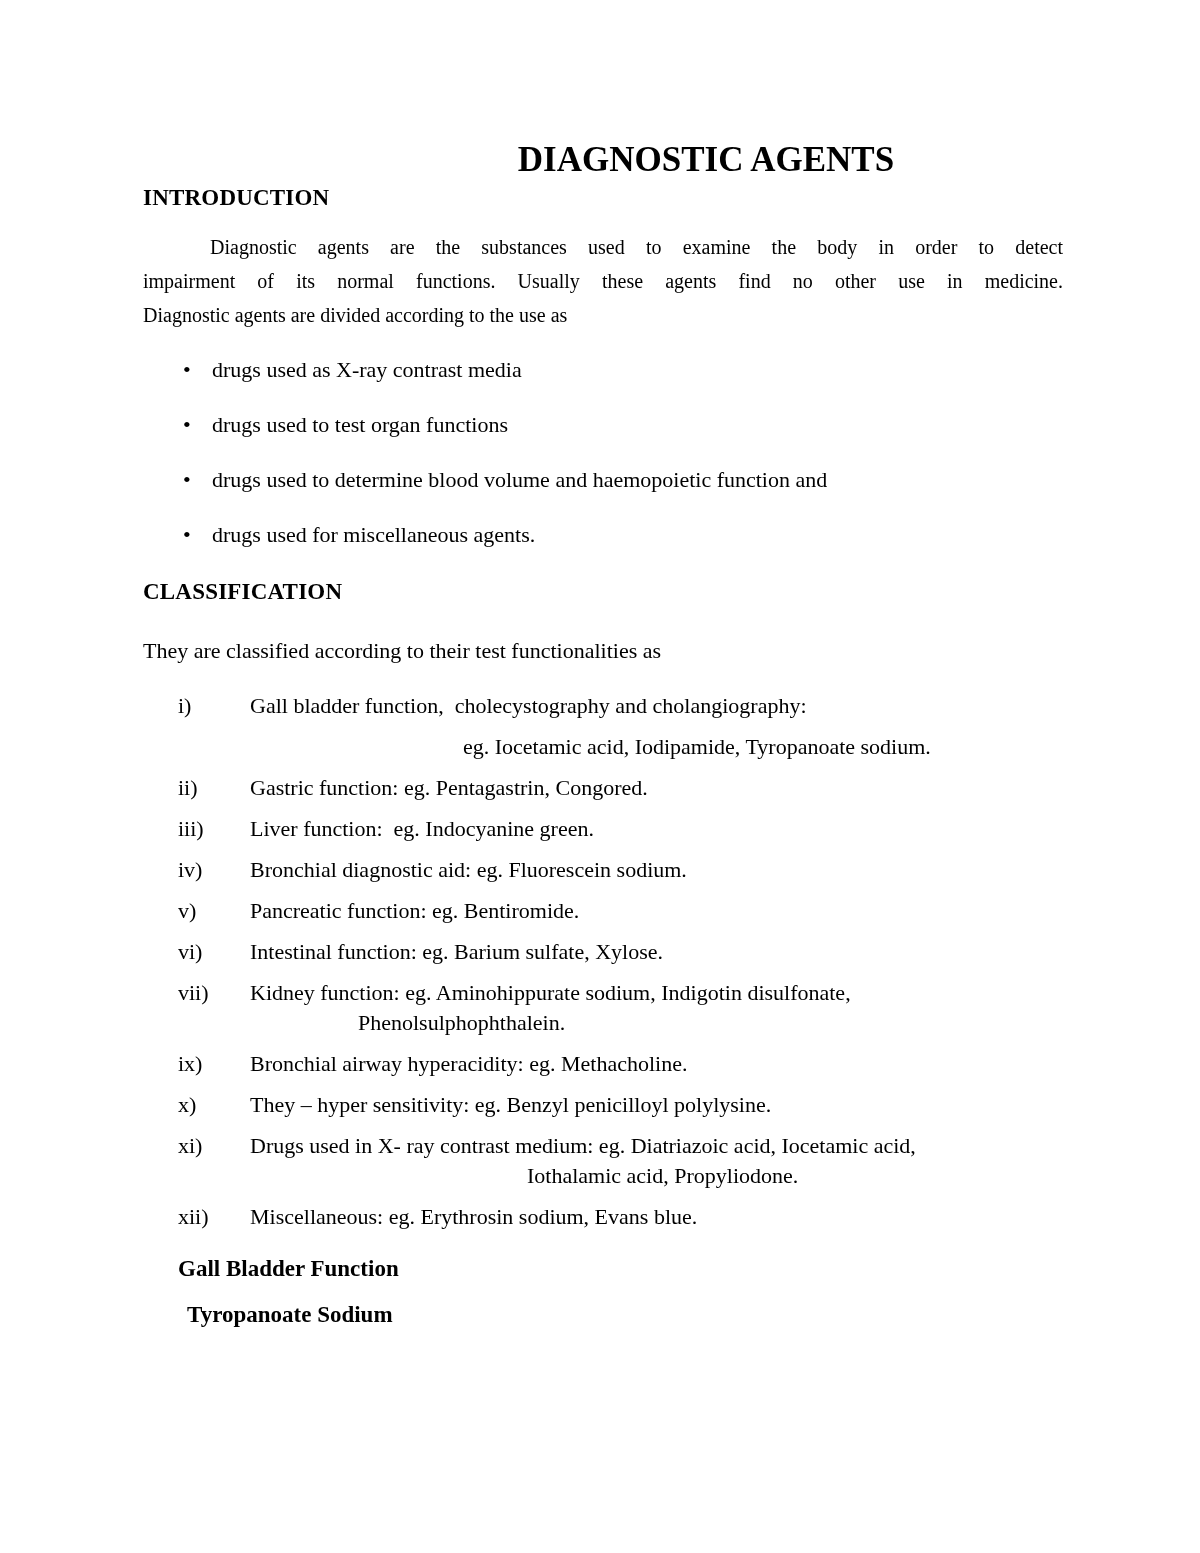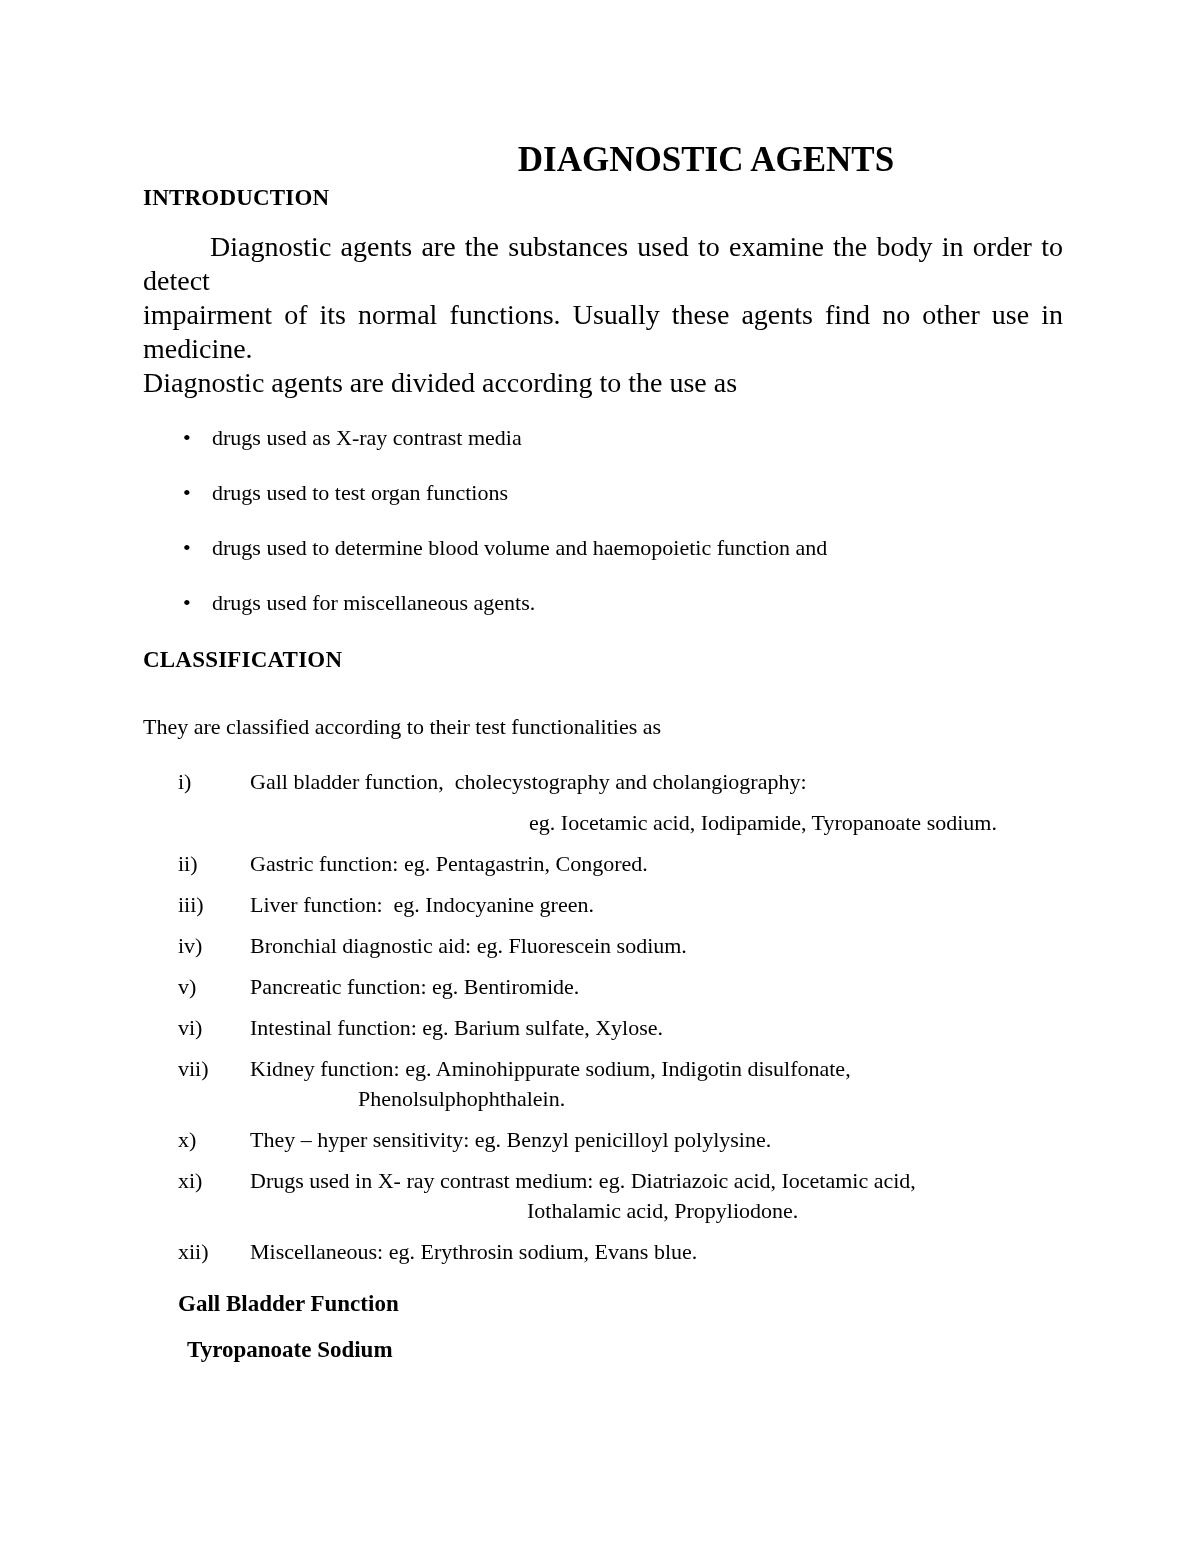--- a/index.html
+++ b/index.html
@@ -37,21 +37,21 @@
     font-size: 23px;
     line-height: 28px;
     font-weight: bold;
     letter-spacing: 0.2px;
   }
   .classification-heading { margin-top: 30px; }
 
   
   .para {
     margin-top: 18px;
-    font-size: 28px;
+    font-size: 20px;
     line-height: 34px;
   }
   .pline { white-space: pre-wrap; }
   .pline.just { text-align: justify; text-align-last: justify; }
   .pline.indent { text-indent: 67px; }
 
   
   .bullets {
     margin: 25px 0 0 0;
     padding-left: 40px;
@@ -63,21 +63,21 @@
   }
   .bullet-glyph {
     display: inline-block;
     width: 29px;
     font-size: 22px;
   }
   .bullet-text { white-space: pre-wrap; }
 
   
   .class-intro {
-    margin-top: 40px;
+    margin-top: 32px;
     font-size: 22px;
     line-height: 26px;
     white-space: pre-wrap;
   }
 
   
   .clist {
     margin-top: 29px;
     font-size: 22px;
   }
@@ -95,21 +95,21 @@
     display: inline-block;
     max-width: 810px;
     white-space: pre-wrap;
     vertical-align: top;
   }
   .cont {
     line-height: 26px;
     margin: -11px 0 15px 0;
     white-space: pre;
   }
-  .cont-0  { padding-left: 320px; margin-top: 7px; text-align: center; }
+  .cont-0  { padding-left: 320px; margin-top: 7px; }
   .cont-6  { padding-left: 215px; }
   .cont-10 { padding-left: 384px; }
 
   
   .sub-heading {
     margin: 25px 0 0 35px;
     font-size: 23px;
     line-height: 27px;
     font-weight: bold;
   }
@@ -175,20 +175,23 @@
     <div class="citem">
       <span class="num">vi)</span><span class="txt">Intestinal function: eg. Barium sulfate, Xylose.</span>
     </div>
 
     <div class="citem">
       <span class="num">vii)</span><span class="txt">Kidney function: eg. Aminohippurate sodium, Indigotin disulfonate,</span>
     </div>
     <div class="cont cont-6">Phenolsulphophthalein.</div>
 
 
+    <div class="citem">
+      <span class="num">ix)</span><span class="txt">Bronchial airway hyperacidity: eg. Methacholine.</span>
+    </div>
 
     <div class="citem">
       <span class="num">x)</span><span class="txt">They – hyper sensitivity: eg. Benzyl penicilloyl polylysine.</span>
     </div>
 
     <div class="citem">
       <span class="num">xi)</span><span class="txt">Drugs used in X- ray contrast medium: eg. Diatriazoic acid, Iocetamic acid,</span>
     </div>
     <div class="cont cont-10">Iothalamic acid, Propyliodone.</div>
 

